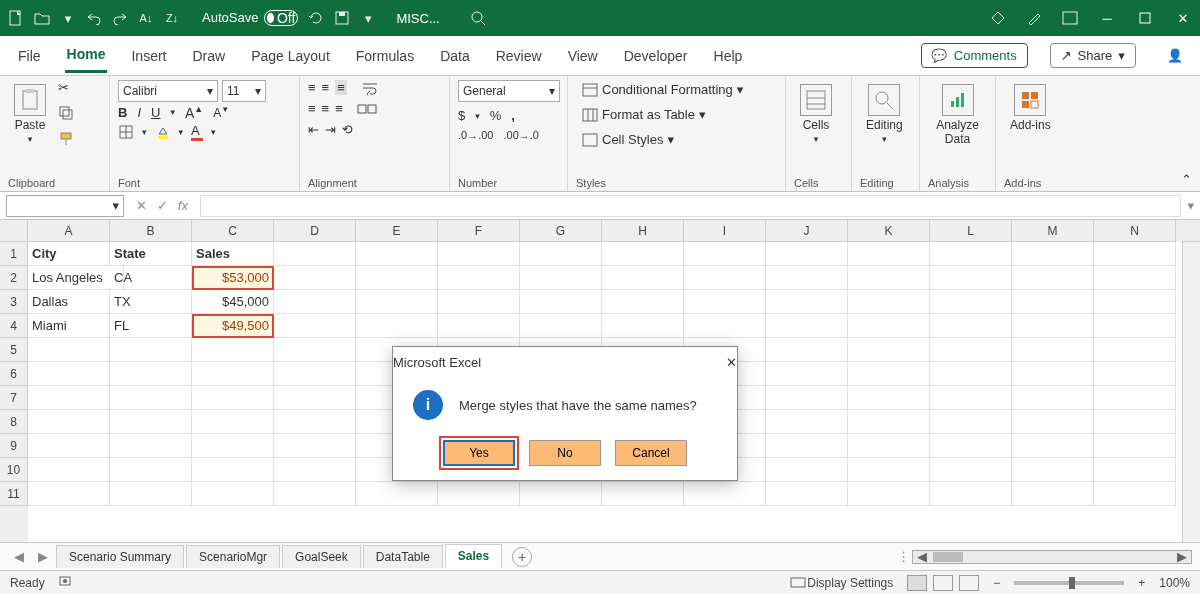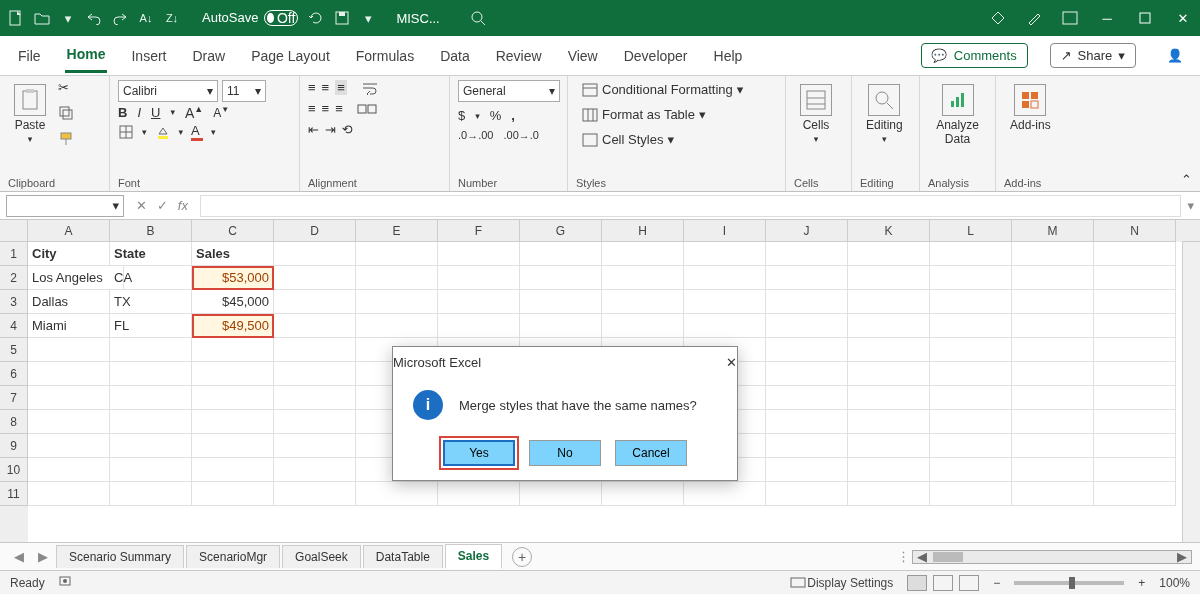--- a/index.html
+++ b/index.html
@@ -61,21 +61,21 @@
 .cell.right { justify-content: flex-end; }
 .cell.highlight { outline: 2px solid #d8463a; outline-offset: -2px; background: #fff7e0; color: #a04000; }
 .vscroll { width: 18px; background: #f0f0f0; border-left: 1px solid #ccc; }
 
 
 .dlg { position: absolute; left: 392px; top: 346px; width: 346px; background: #fff; border: 1px solid #888; box-shadow: 0 4px 16px rgba(0,0,0,0.25); }
 .dlg .dlg-title { display: flex; justify-content: space-between; padding: 8px 0; font-size: 13px; }
 .dlg .dlg-body { display: flex; align-items: center; gap: 16px; padding: 12px 20px; }
 .dlg .info-icon { width: 30px; height: 30px; border-radius: 50%; background: #1b6ec2; color: #fff; display: flex; align-items: center; justify-content: center; font-weight: bold; font-size: 16px; }
 .dlg .dlg-buttons { display: flex; justify-content: center; gap: 14px; padding: 8px 0 14px 0; }
-.dlg button { width: 72px; height: 26px; border: 1px solid #999; background: #7dd3fc; font-size: 12px; }
+.dlg button { width: 72px; height: 26px; border: 1px solid #999; background: #fdba74; font-size: 12px; }
 .dlg button.primary { border: 2px solid #1b6ec2; outline: 2px solid #d8463a; outline-offset: 2px; }
 
 
 .sheettabs { height: 28px; border-top: 1px solid #c8c8c8; display: flex; align-items: center; padding: 0 8px; gap: 2px; background: #fafafa; }
 .sheettabs .nav { color: #888; padding: 0 6px; }
 .sheettabs .st { padding: 4px 12px; border: 1px solid #ccc; border-bottom: none; background: #f0f0f0; font-size: 12px; }
 .sheettabs .st.active { background: #fff; color: #0f6e3c; font-weight: 600; border-bottom: 2px solid #fff; }
 .sheettabs .add { width: 20px; height: 20px; border: 1px solid #aaa; border-radius: 50%; display: flex; align-items: center; justify-content: center; margin-left: 8px; font-size: 14px; color: #666; }
 .sheettabs .hscroll-spacer { flex: 1; }
 .sheettabs .hscroll { width: 280px; height: 14px; border: 1px solid #aaa; background: #eaeaea; display: flex; align-items: center; }

